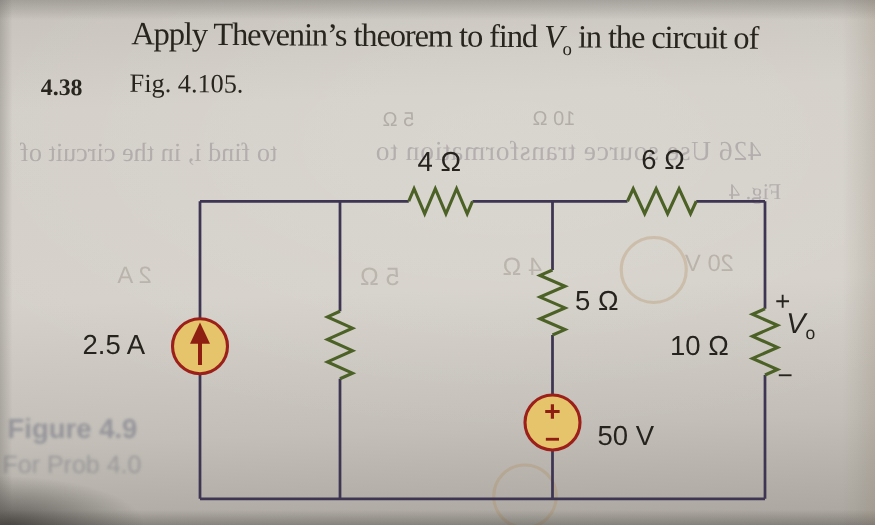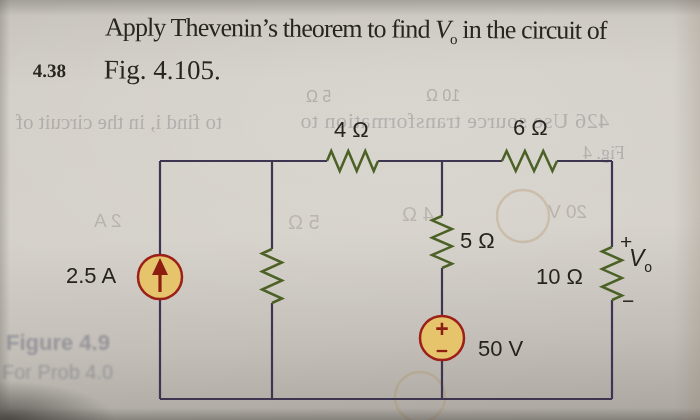--- a/index.html
+++ b/index.html
@@ -43,21 +43,21 @@
     color:rgba(90,92,112,0.36); filter:blur(1.2px);}
   
   .titlewrap{position:absolute; left:0; top:0; width:700px; height:100px;
     transform:rotate(0.4deg); transform-origin:40px 30px;
     font-family:"Liberation Serif", serif; color:#28251f; z-index:3;}
   .t-num{position:absolute; left:33px; top:12px; font-size:19px; font-weight:bold;margin-top:48px;}
   .t-line1{position:absolute; left:105px; top:12px; font-size:26px;
     letter-spacing:-0.9px; white-space:nowrap;}
   .t-line1 i{font-style:italic;}
   .t-line1 sub{font-size:15px; line-height:0;}
-  .t-line2{position:absolute; left:104px; top:54px; font-size:27px;}
+  .t-line2{position:absolute; left:104px; top:54px; font-size:21px;}
   
   .circ{position:absolute; left:0; top:0; z-index:2;}
   .lbl{position:absolute; white-space:nowrap; color:#26231f; font-size:22px; z-index:3;}
   .l-4ohm{left:334px; top:117px;}
   .l-1ohm{left:513px; top:115px;}
   .l-5ohm{left:460px; top:228px;}
   .l-16ohm{left:286px; top:263px;}
   .l-10ohm{left:536px; top:264px;}
   .l-50v{left:478px; top:336px;}
   .l-25a{left:66px; top:263px;text-align:center;}

